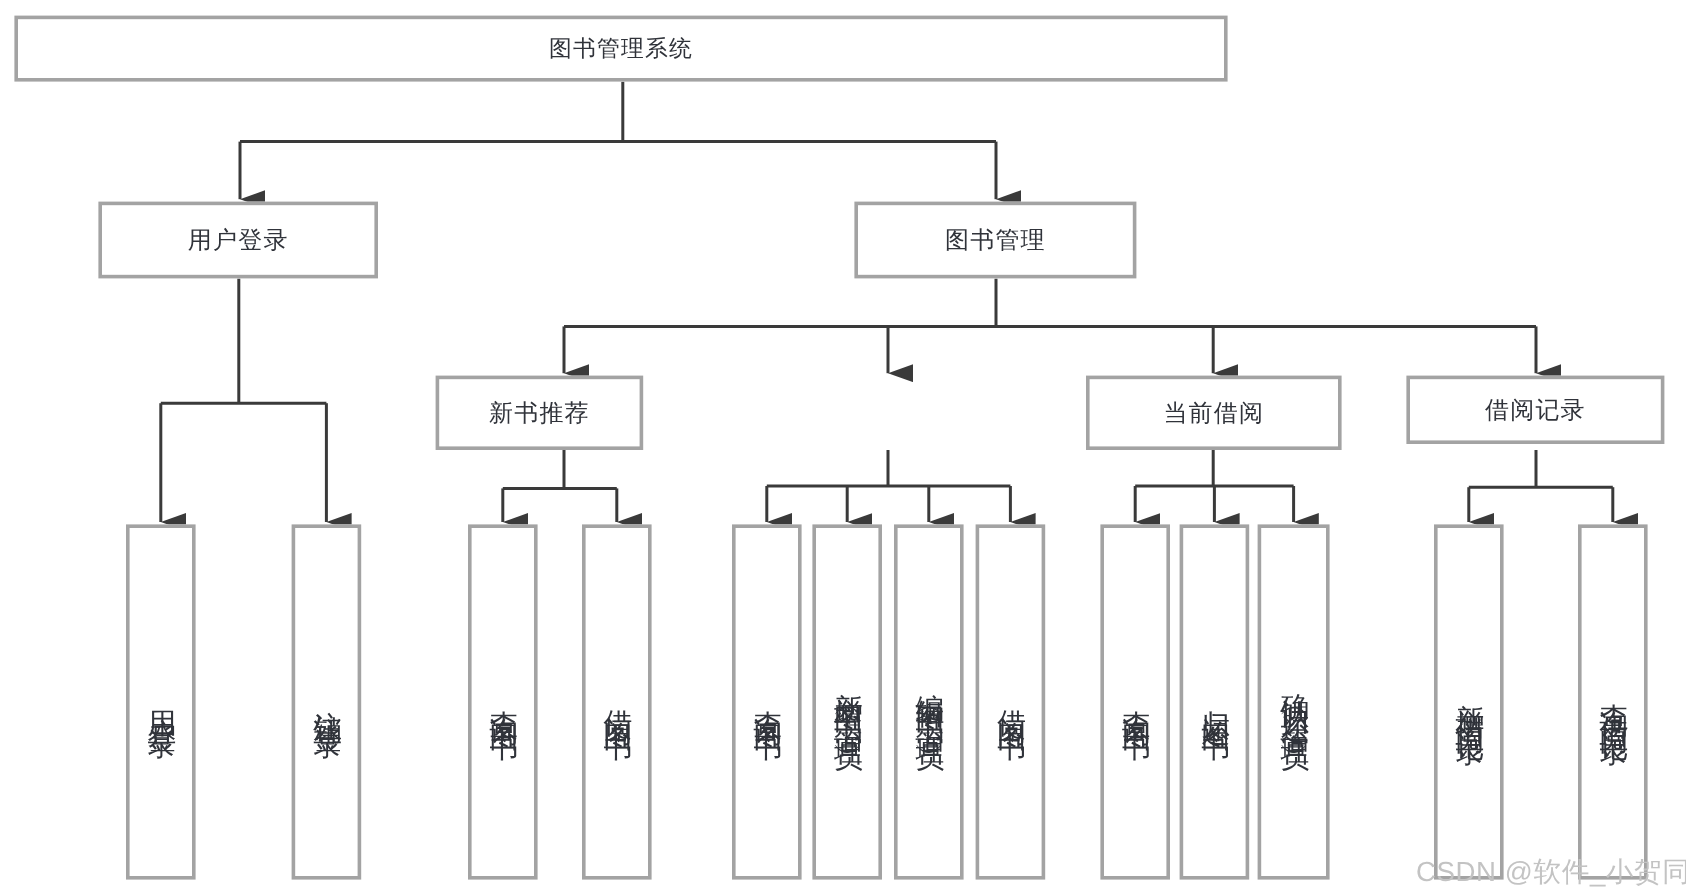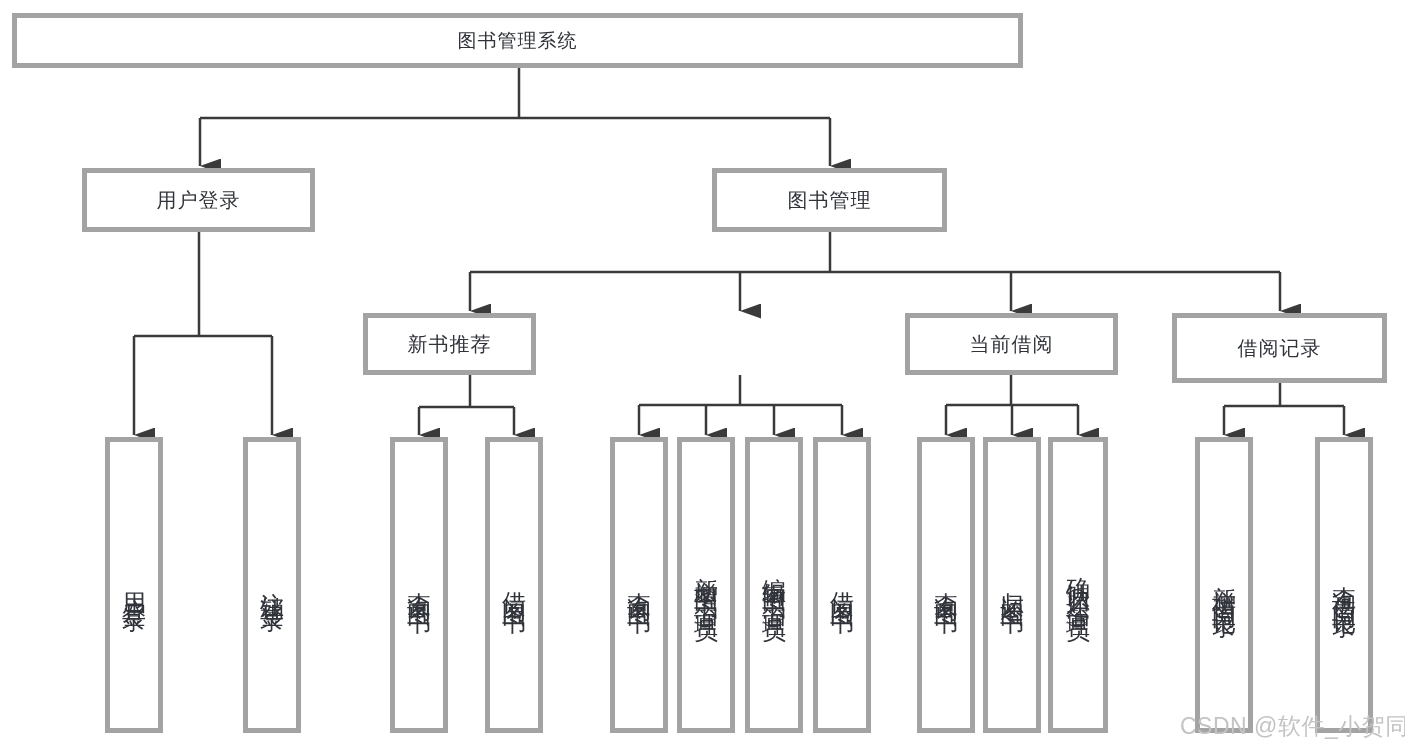--- a/index.html
+++ b/index.html
@@ -17,21 +17,21 @@
   }
   #wires {
     position: absolute;
     left: 0; top: 0;
     width: 1405px;
     height: 747px;
   }
   .box {
     position: absolute;
     box-sizing: border-box;
-    border: 5px solid #a3a3a3;
+    border: 3px solid #a3a3a3;
     background: #ffffff;
     display: flex;
     align-items: center;
     justify-content: center;
     color: #30333a;
     text-align: center;
   }
   .h-node {
     font-size: 20px;
     letter-spacing: 1px;
@@ -104,21 +104,21 @@
     </g>
   </svg>
 
   <div class="box root-node" style="left:12px; top:13px; width:1011px; height:55px;">图书管理系统</div>
 
   <div class="box h-node" style="left:82px; top:168px; width:233px; height:64px;">用户登录</div>
   <div class="box h-node" style="left:712px; top:168px; width:235px; height:64px;font-family:Liberation Serif, serif;">图书管理</div>
 
   <div class="box h-node" style="left:363px; top:313px; width:173px; height:62px;">新书推荐</div>
   <div class="box h-node" style="left:905px; top:313px; width:213px; height:62px;text-align:right;">当前借阅</div>
-  <div class="box h-node" style="left:1172px; top:313px; width:215px; height:70px;">借阅记录</div>
+  <div class="box h-node" style="left:1172px; top:313px; width:215px; height:57px;">借阅记录</div>
 
   <div class="box leaf" style="left:105px; top:437px; width:58px; height:296px;">用户登录</div>
   <div class="box leaf" style="left:243px; top:437px; width:58px; height:296px;">注销登录</div>
 
   <div class="box leaf" style="left:390px; top:437px; width:58px; height:296px;">查询图书</div>
   <div class="box leaf" style="left:485px; top:437px; width:58px; height:296px;">借阅图书</div>
 
   <div class="box leaf" style="left:610px; top:437px; width:58px; height:296px;">查询图书</div>
   <div class="box leaf" style="left:677px; top:437px; width:58px; height:296px;">新增图书（管理员）</div>
   <div class="box leaf" style="left:745px; top:437px; width:58px; height:296px;">编辑图书（管理员）</div>

